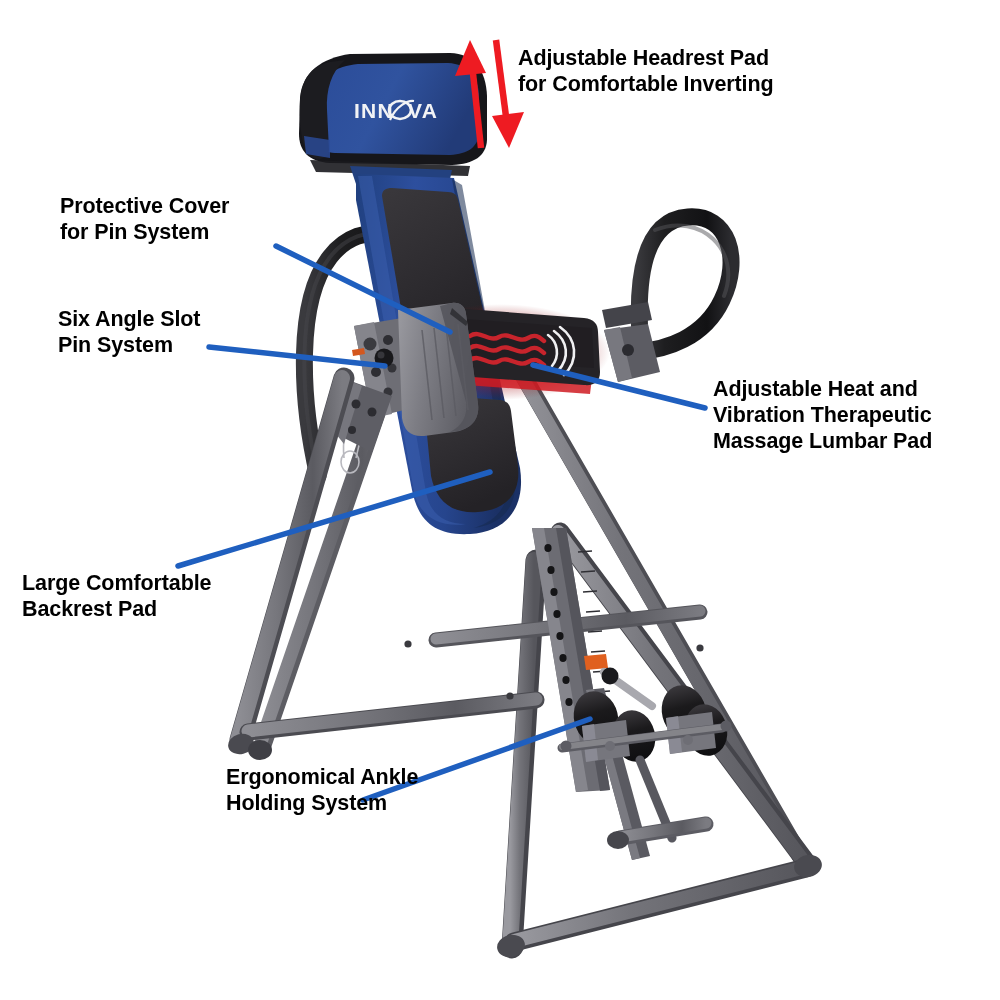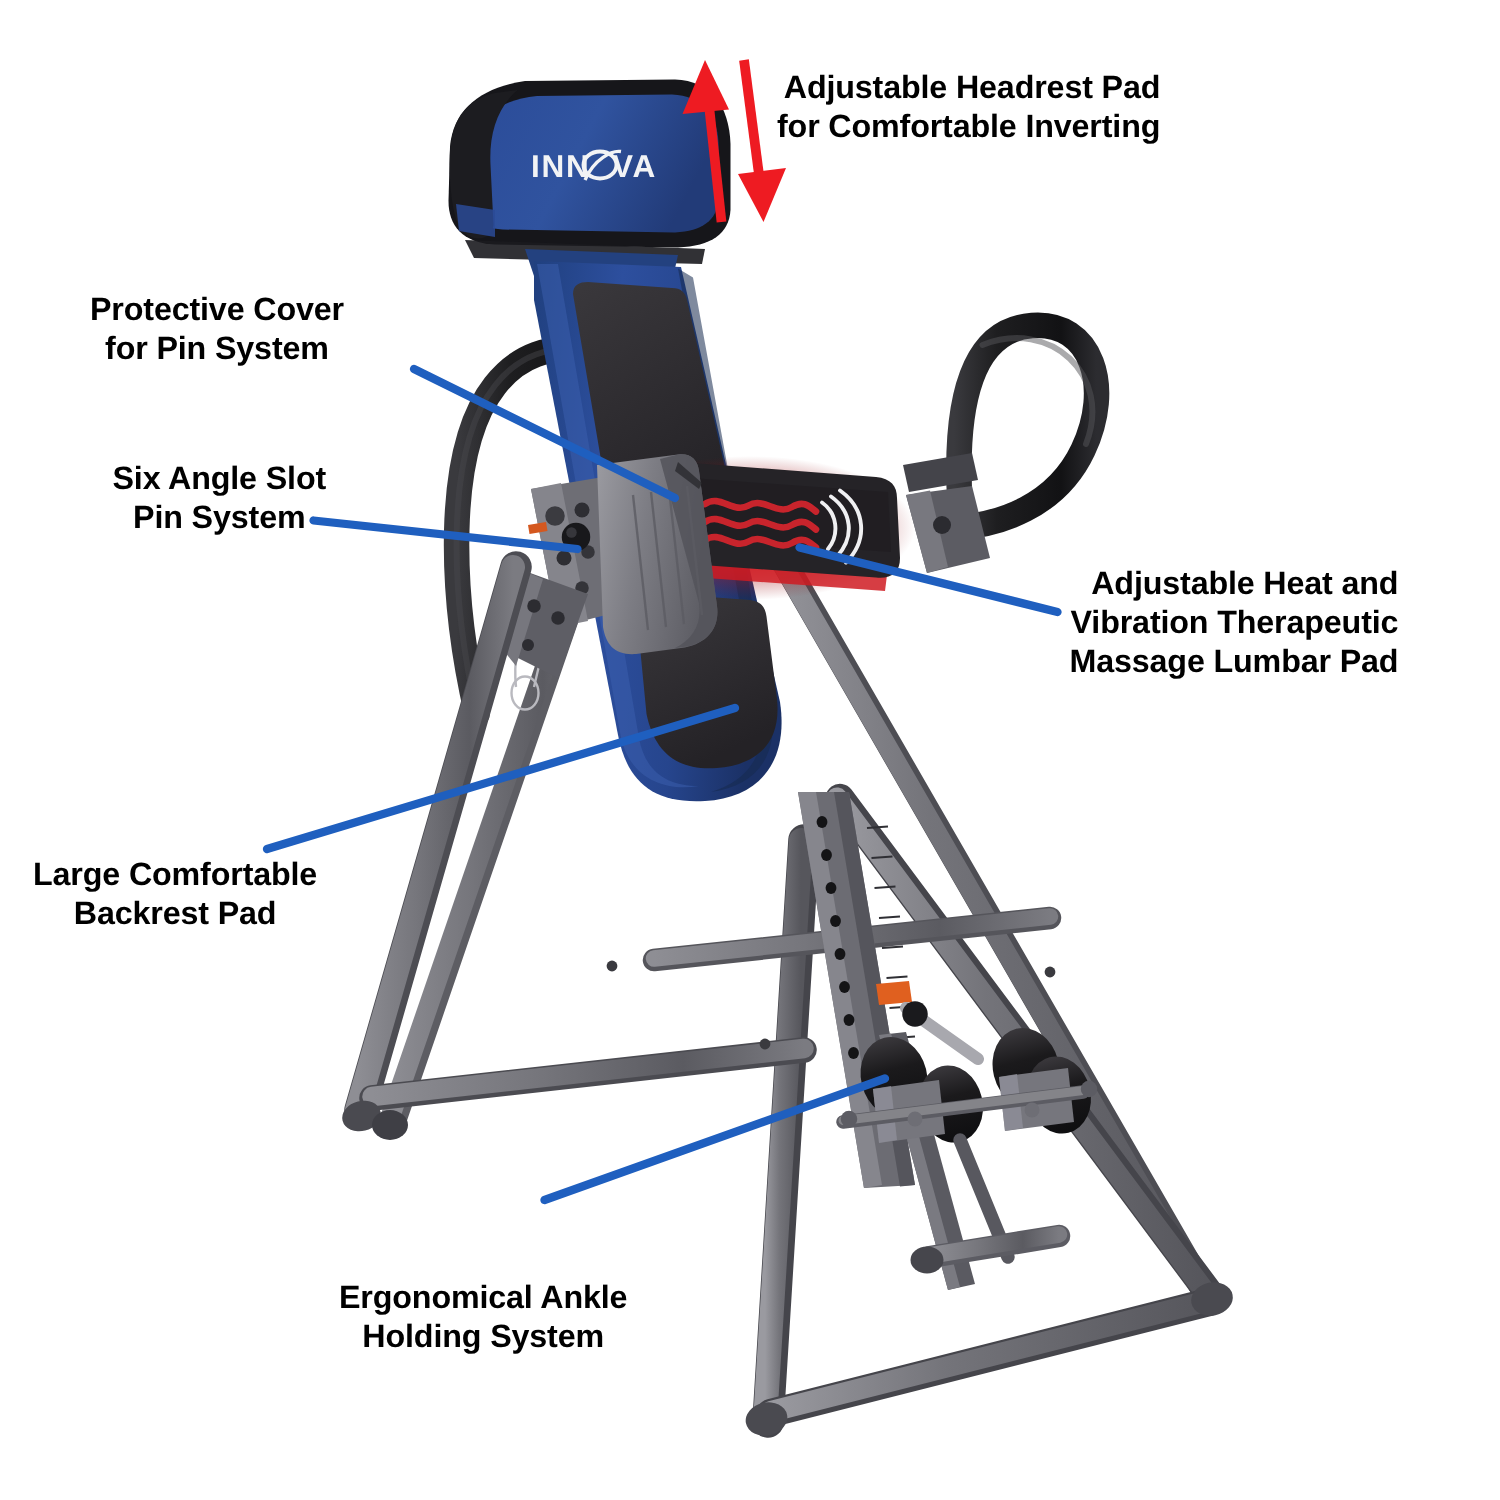--- a/index.html
+++ b/index.html
@@ -23,28 +23,28 @@
   .callout-label {
     position: absolute;
     font-family: "Liberation Sans", sans-serif;
     font-weight: bold;
     font-size: 21.5px;
     line-height: 1.22;
     color: #000000;
     letter-spacing: -0.1px;
     white-space: pre-line;
   }
-  .cl-right { text-align: right; }
-  .cl-left  { text-align: center; }
+  .cl-right { text-align: left; }
+  .cl-left  { text-align: left; }
   #lbl-headrest  { left: 518px; top: 45px;  }
   #lbl-cover     { left: 60px;  top: 193px; }
-  #lbl-pin       { left: 75px;  top: 306px; }
+  #lbl-pin       { left: 58px;  top: 306px; }
   #lbl-massage   { left: 713px; top: 376px; }
   #lbl-backrest  { left: 22px;  top: 570px; }
-  #lbl-ankle     { left: 226px; top: 852px; }
+  #lbl-ankle     { left: 226px; top: 764px; }
 </style>
 </head>
 <body>
 
 <div id="stage">
 
   <svg id="artwork" viewBox="0 0 1000 1000">
     <defs>
       <linearGradient id="gFrame" x1="0" y1="0" x2="1" y2="0">
         <stop offset="0%" stop-color="#8e8e94"></stop>

